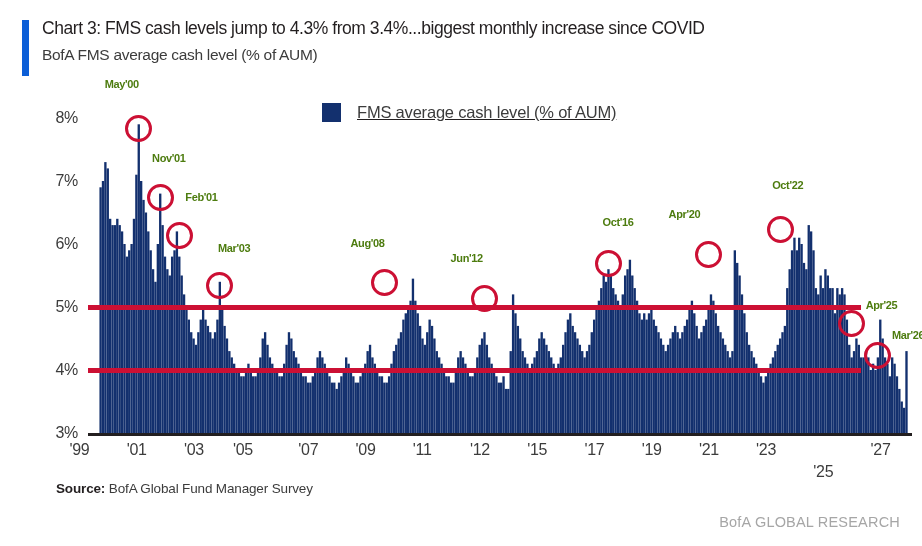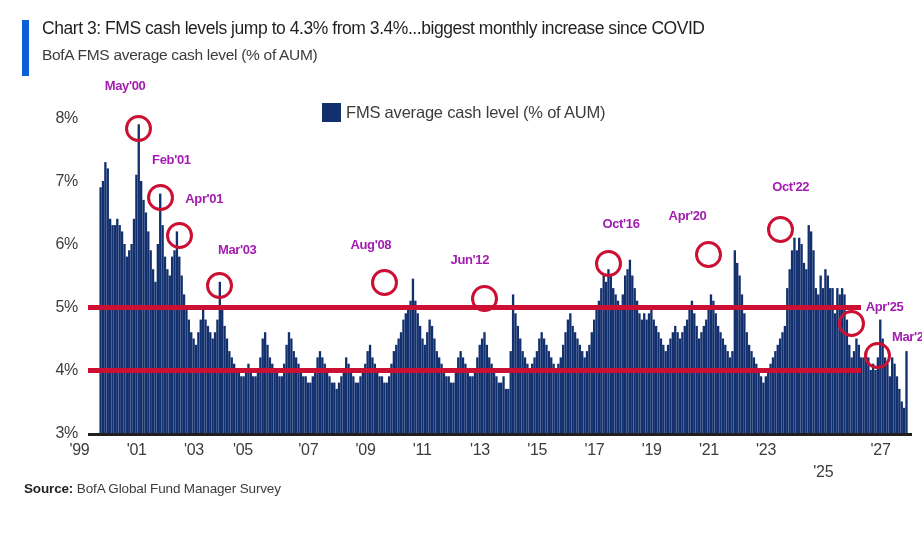--- a/index.html
+++ b/index.html
@@ -18,21 +18,21 @@
     font-size:17.5px;font-weight:normal;letter-spacing:-0.45px;
     color:#231f20;white-space:nowrap;
   }
   .hdr-sub{
     position:absolute;left:20px;top:28px;
     font-size:15.5px;font-weight:normal;letter-spacing:-0.3px;
     color:#3c3c3c;white-space:nowrap;
   }
 
   
-  .legend{position:absolute;left:322px;top:103px;display:flex;align-items:center;gap:5px;}
+  .legend{position:absolute;left:322px;top:103px;display:flex;align-items:center;gap:16px;text-decoration:underline;}
   .legend-swatch{width:19px;height:19px;background:#13306e;display:block;}
   .legend-label{font-size:16.5px;color:#3c3c3c;letter-spacing:-0.2px;white-space:nowrap;}
 
   
   #plot{position:absolute;left:88px;top:118px;width:824px;height:315px;}
   .bars-svg{position:absolute;left:0;top:0;width:824px;height:315px;display:block;}
 
   .hline{position:absolute;left:0;height:5px;background:#cc1034;}
 
   .axis-x{position:absolute;left:88px;top:433px;width:824px;height:2.5px;background:#231f20;}
@@ -43,30 +43,30 @@
     font-size:16px;color:#3c3c3c;letter-spacing:-0.3px;line-height:1;
   }
   .ylabs{position:absolute;left:0px;top:0px;width:80px;height:546px;}
   .xlab{
     position:absolute;top:441px;width:60px;margin-left:-30px;
     font-size:16px;color:#3c3c3c;letter-spacing:-0.3px;
   }
 
   
   .ann-label{
-    position:absolute;font-size:13px;font-weight:bold;color:#a21caf;
+    position:absolute;font-size:11px;font-weight:bold;color:#4d7c0f;
     letter-spacing:-0.35px;white-space:nowrap;
   }
   .ann-ring{
     position:absolute;border:3.2px solid #cc1034;border-radius:50%;
     box-sizing:border-box;background:transparent;
   }
 
   
-  .src{position:absolute;left:24px;top:481px;font-size:13.5px;color:#3c3c3c;letter-spacing:-0.15px;}
+  .src{position:absolute;left:56px;top:481px;font-size:13.5px;color:#3c3c3c;letter-spacing:-0.15px;}
   .src b{color:#231f20;font-weight:bold;}
   .brand{
     position:absolute;right:22px;top:514px;font-size:14.5px;color:#a6a6a6;
     letter-spacing:0.2px;
   }
 </style>
 </head>
 <body>
 
 <div id="root">
@@ -434,44 +434,45 @@
         <rect x="817.32" y="233.10" width="2.34" height="81.90" fill="#13306e"></rect>
       </svg>
   </div>
 
   <div class="axis-x"></div>
 
   <div class="src">
     <b>Source:</b>
     <span>BofA Global Fund Manager Survey</span>
   </div>
+  <div class="brand">BofA GLOBAL RESEARCH</div>
 
 <div class="xlab" style="left: 99.4444px;">'99</div>
     <div class="xlab" style="left: 156.667px;">'01</div>
     <div class="xlab" style="left: 213.889px;">'03</div>
     <div class="xlab" style="left: 263px;">'05</div>
     <div class="xlab" style="left: 328.333px;">'07</div>
     <div class="xlab" style="left: 385.556px;">'09</div>
     <div class="xlab" style="left: 442.778px;">'11</div>
-    <div class="xlab" style="left: 500px;">'13</div>
+    <div class="xlab" style="left: 500px;">'12</div>
     <div class="xlab" style="left: 557.222px;">'15</div>
     <div class="xlab" style="left: 614.444px;">'17</div>
     <div class="xlab" style="left: 671.667px;">'19</div>
     <div class="xlab" style="left: 728.889px;">'21</div>
     <div class="xlab" style="left: 786.111px;">'23</div>
     <div class="xlab" style="left: 843.333px; margin-top: 22px;">'25</div>
     <div class="xlab" style="left: 900.556px;">'27</div>
     <div class="hline" style="background: rgb(204, 16, 52); top: 305px; left: 88px; width: 772.5px;"></div>
     <div class="hline" style="background: rgb(204, 16, 52); top: 368px; left: 88px; width: 772.5px;"></div>
     <div class="ann-ring" style="left: 125.166px; top: 114.8px; width: 27px; height: 27px;"></div>
     <div class="ann-label" style="left: 104.666px; top: 78.3px;">May'00</div>
     <div class="ann-ring" style="left: 146.624px; top: 184.1px; width: 27px; height: 27px;"></div>
-    <div class="ann-label" style="left: 152.124px; top: 151.6px;">Feb'01</div>
+    <div class="ann-label" style="left: 152.124px; top: 151.6px;">Nov'01</div>
     <div class="ann-ring" style="left: 165.793px; top: 221.9px; width: 27px; height: 27px;"></div>
-    <div class="ann-label" style="left: 185.293px; top: 191.4px;">Apr'01</div>
+    <div class="ann-label" style="left: 185.293px; top: 191.4px;">Feb'01</div>
     <div class="ann-ring" style="left: 206.421px; top: 272.3px; width: 27px; height: 27px;"></div>
     <div class="ann-label" style="left: 217.921px; top: 241.8px;">Mar'03</div>
     <div class="ann-ring" style="left: 370.935px; top: 269.15px; width: 27px; height: 27px;"></div>
     <div class="ann-label" style="left: 350.435px; top: 236.65px;">Aug'08</div>
     <div class="ann-ring" style="left: 471.074px; top: 284.9px; width: 27px; height: 27px;"></div>
     <div class="ann-label" style="left: 450.574px; top: 252.4px;">Jun'12</div>
     <div class="ann-ring" style="left: 594.96px; top: 250.25px; width: 27px; height: 27px;"></div>
     <div class="ann-label" style="left: 602.46px; top: 215.75px;">Oct'16</div>
     <div class="ann-ring" style="left: 695.099px; top: 240.8px; width: 27px; height: 27px;"></div>
     <div class="ann-label" style="left: 668.599px; top: 208.3px;">Apr'20</div>

